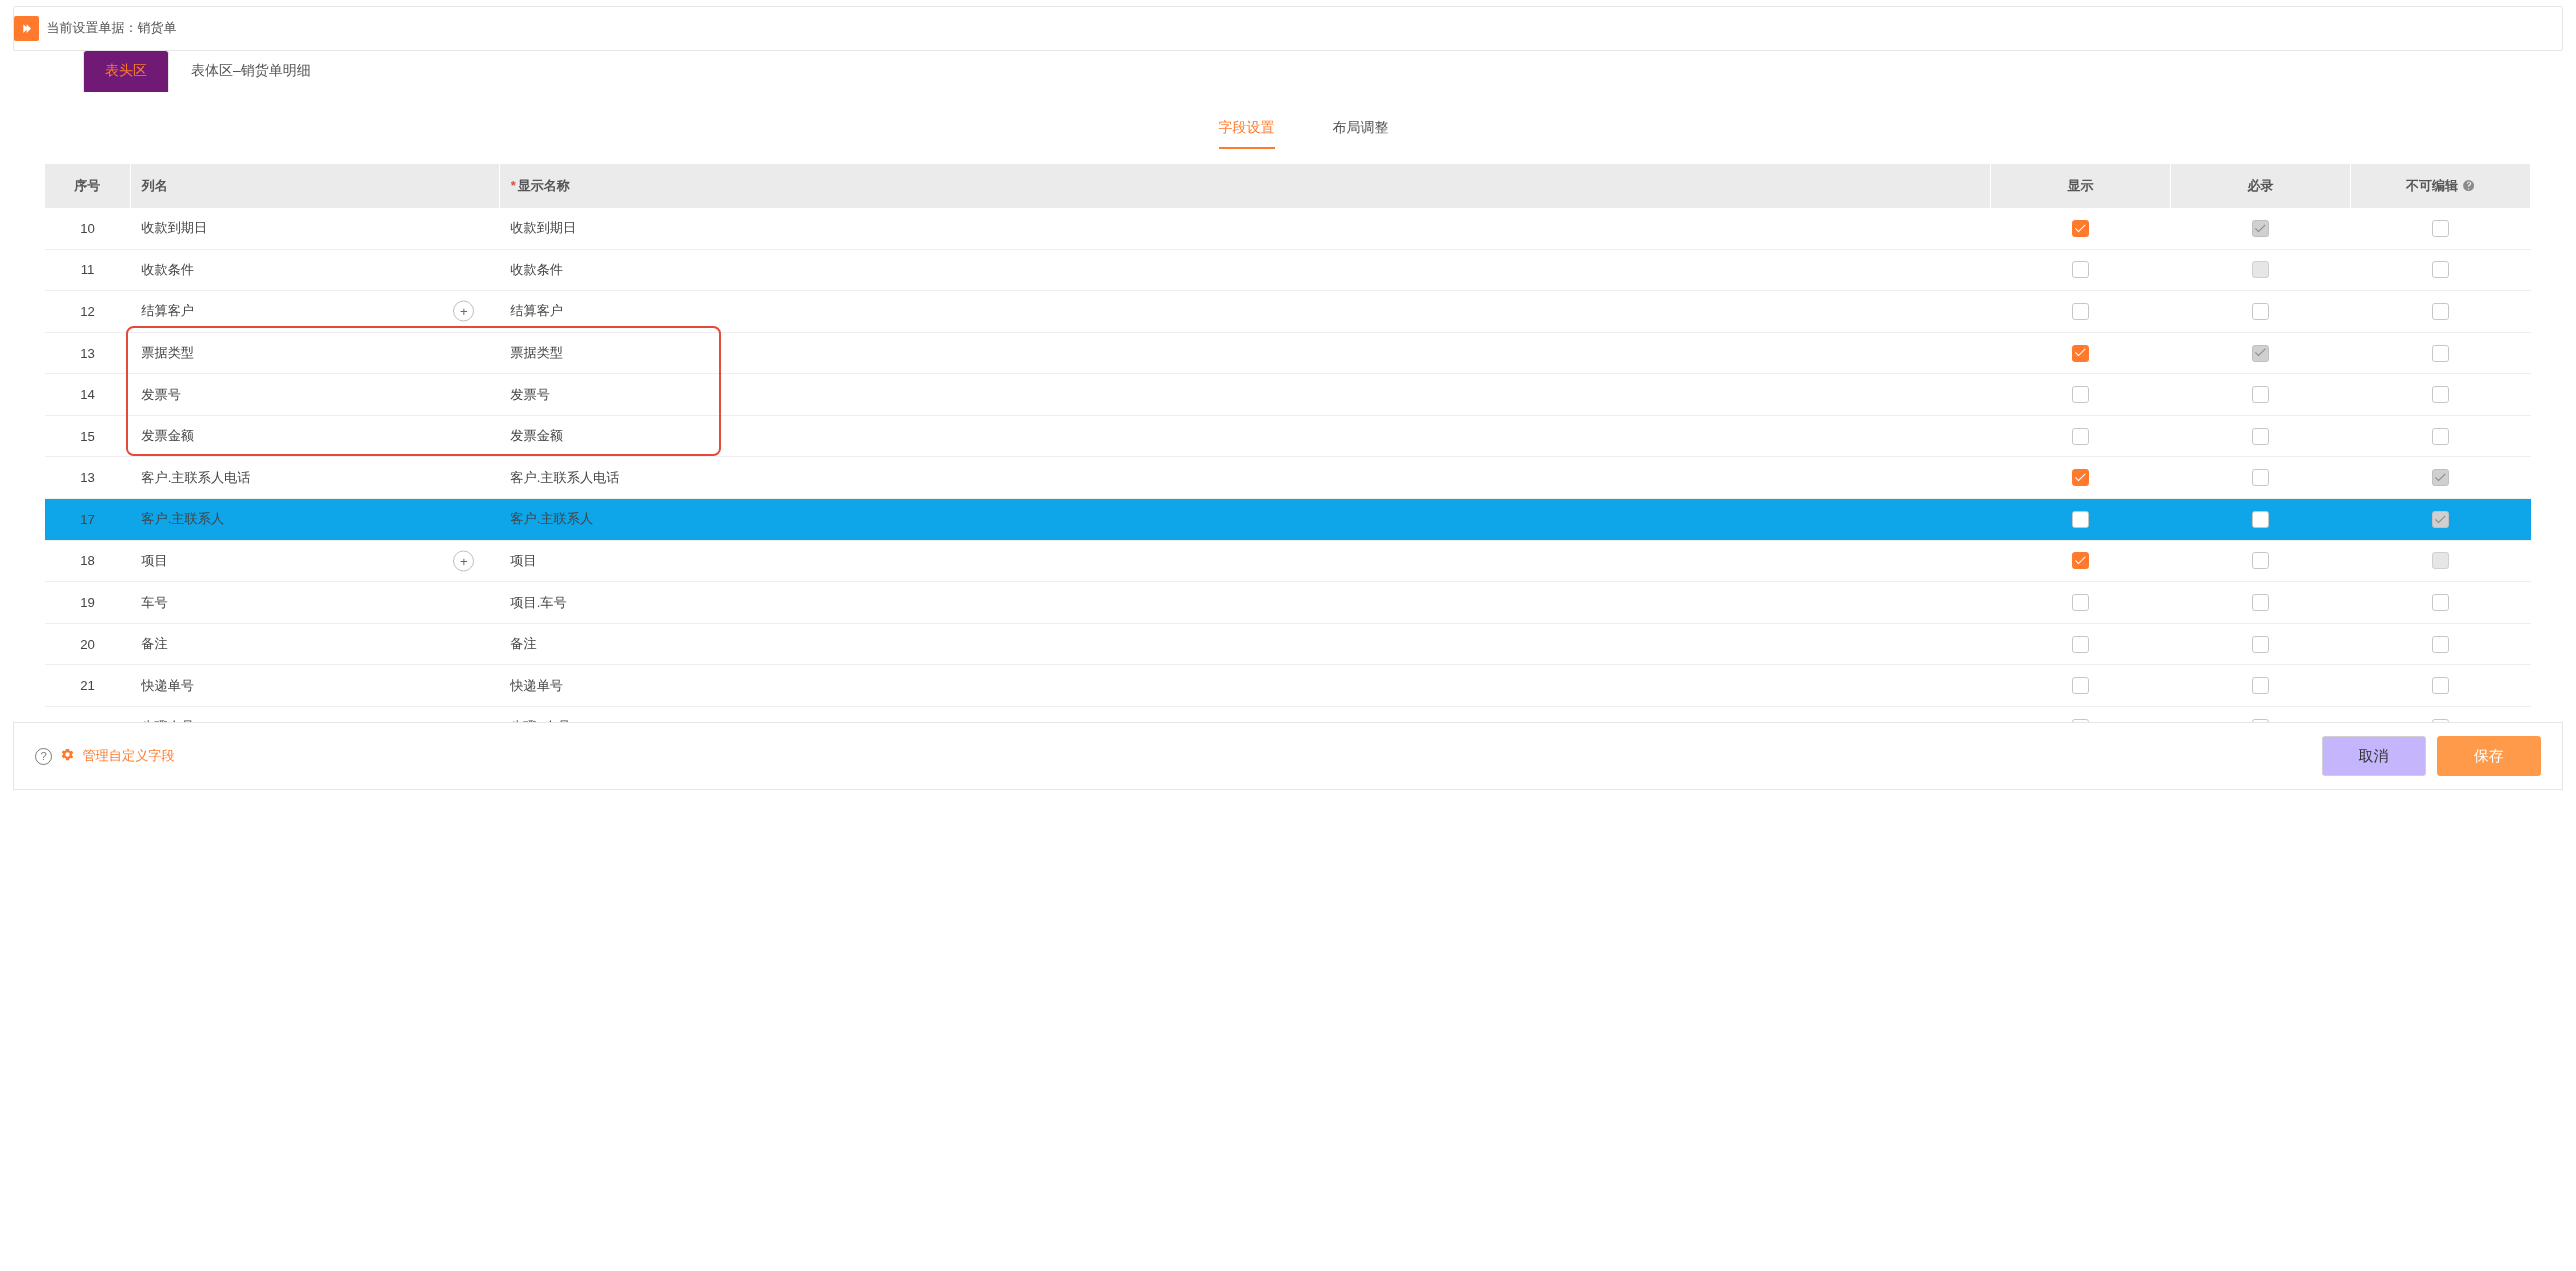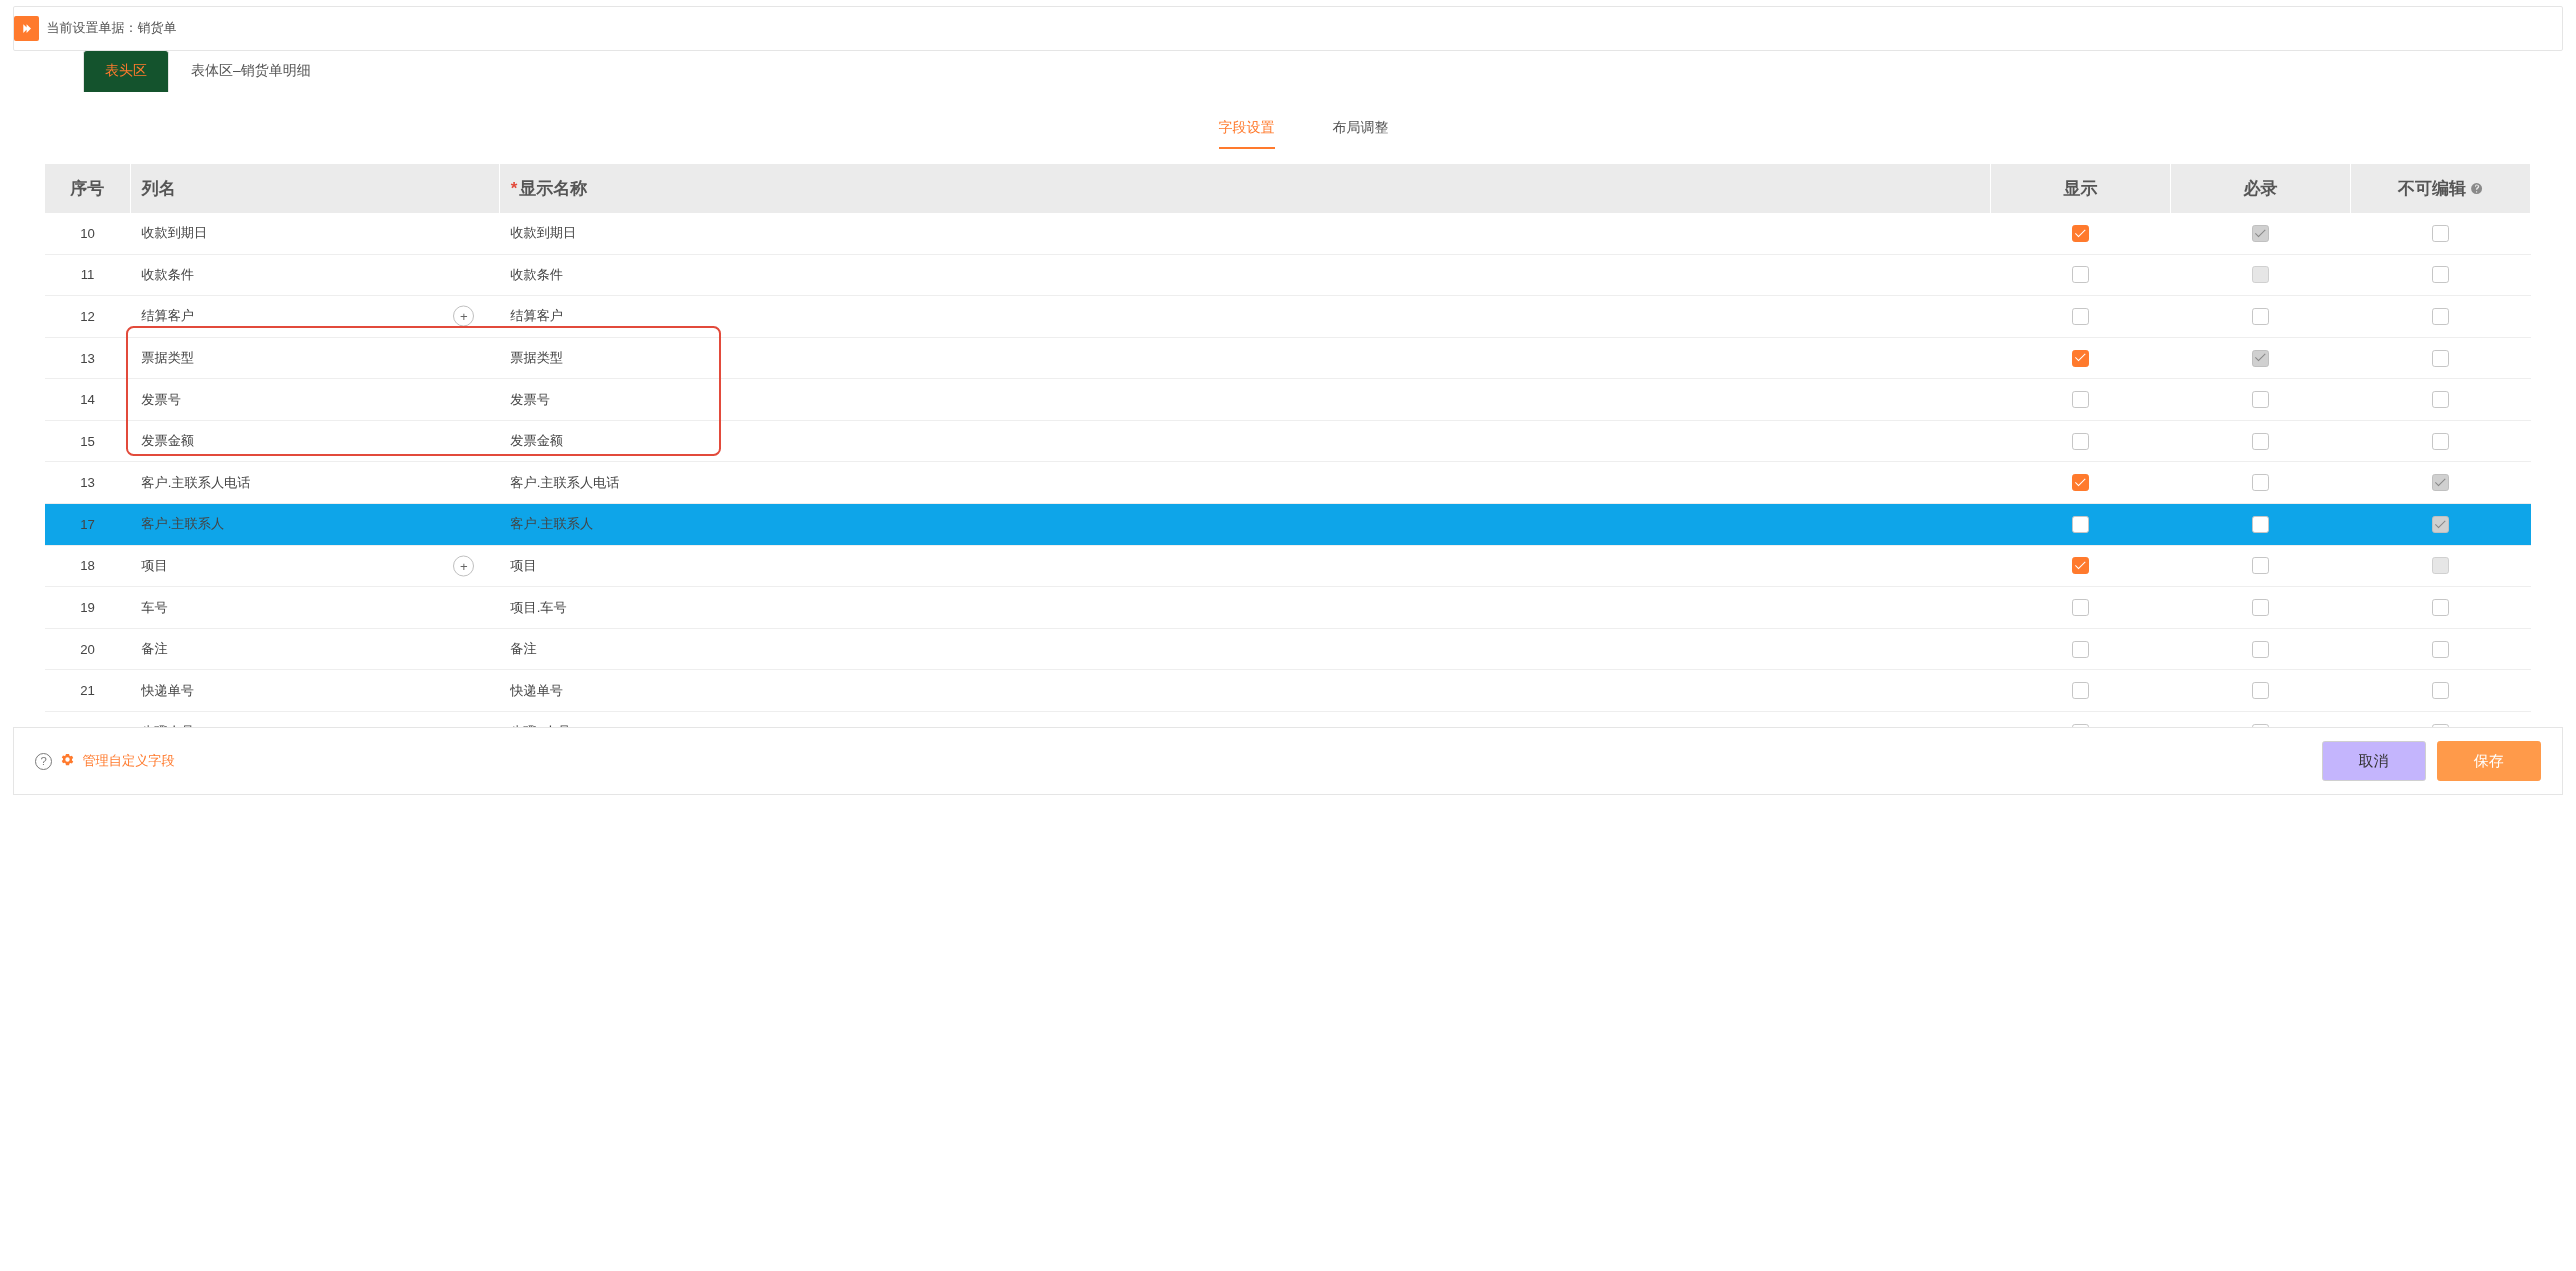--- a/index.html
+++ b/index.html
@@ -7,30 +7,30 @@
   body { width: 2576px; transform: scale(1); transform-origin: top left; }
 
   .page { padding: 0; width: 100%; }
   .doc-bar { display: flex; align-items: center; padding: 9.4px 0 9.4px 0; border: 0.9px solid #e5e5e5; border-radius: 1.9px; margin: 5.7px 13.2px 0 13.2px; }
   .doc-bar .exp-btn { background: #ff7a2d; width: 24.6px; height: 24.6px; display: flex; align-items: center; justify-content: center; color: #fff; margin: 0 7.6px 0 0; border-radius: 1.9px; }
   .doc-bar .exp-btn svg { width: 13.2px; height: 13.2px; fill: #fff; }
   .doc-bar span { font-size: 13px; color: #555; }
 
   .tabs-main { display:flex; gap:0; margin: 0 0 0 83px; position: relative; top: -0.9px; }
   .tabs-main .tab { padding: 11.3px 21px; font-size: 14px; color: #555; border: 0.9px solid transparent; border-bottom: none; background: transparent; }
-  .tabs-main .tab.active { color: #ff7a2d; border-color: #e5e5e5; background: #14532d; border-radius: 3.8px 3.8px 0 0; }
+  .tabs-main .tab.active { color: #ff7a2d; border-color: #e5e5e5; background: #701a75; border-radius: 3.8px 3.8px 0 0; }
 
   .sub-tabs { display:flex; gap: 58px; justify-content:center; margin: 26.5px 0 15px 0; padding-left: 31px; }
   .sub-tabs .stab { font-size: 14px; color: #555; padding-bottom: 9.4px; border-bottom: 2.8px solid transparent; }
   .sub-tabs .stab.active { color: #ff7a2d; border-bottom-color: #ff7a2d; }
 
   .table-wrap { margin: 0 45px 0 45px; position: relative; }
 
   table { width: 100%; border-collapse: collapse; table-layout: fixed; }
-  thead th { background: #ebebeb; font-weight: 600; font-size: 17px; color: #555; padding: 13.2px 11.3px; text-align: left; border-right: 0.9px solid #fff; }
+  thead th { background: #ebebeb; font-weight: 600; font-size: 13px; color: #555; padding: 13.2px 11.3px; text-align: left; border-right: 0.9px solid #fff; }
   thead th.center { text-align: center; }
   thead th .req { color: #e24a3b; margin-right: 1.9px; }
   thead th .help { display:inline-flex; align-items:center; gap:3.8px; justify-content:center;font-family:Liberation Mono, monospace; }
   thead th .help svg { width:13.2px; height:13.2px; fill:#8a8a8a; }
 
   col.col-seq { width: 85px; }
   col.col-name { width: 369px; }
   col.col-disp { }
   col.col-chk { width: 180px; }
 

